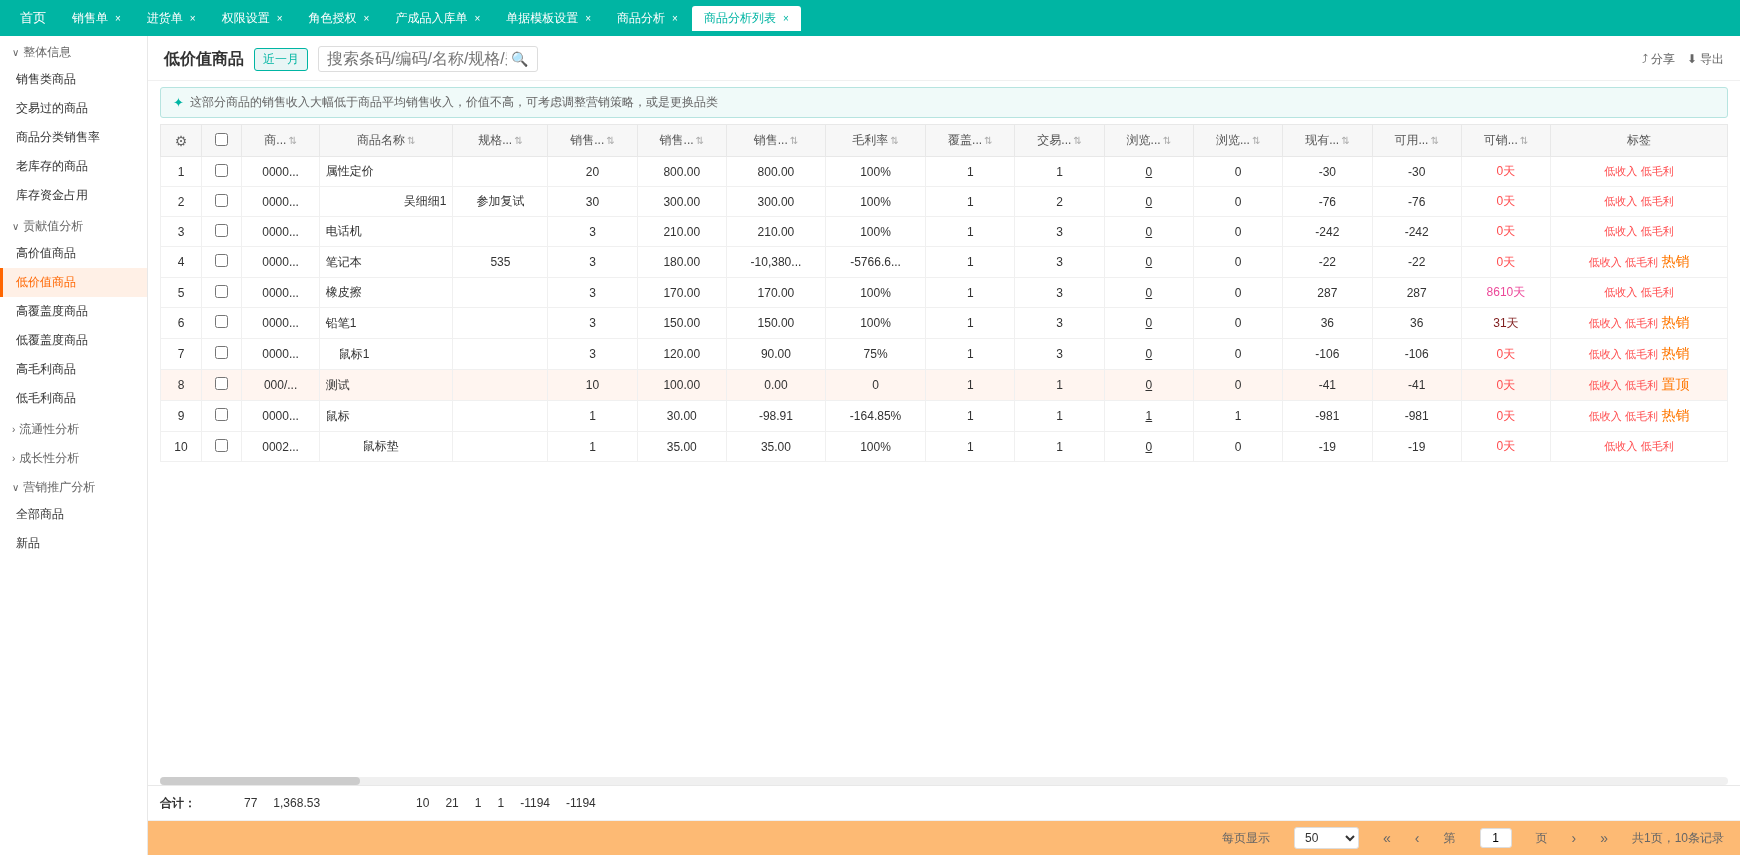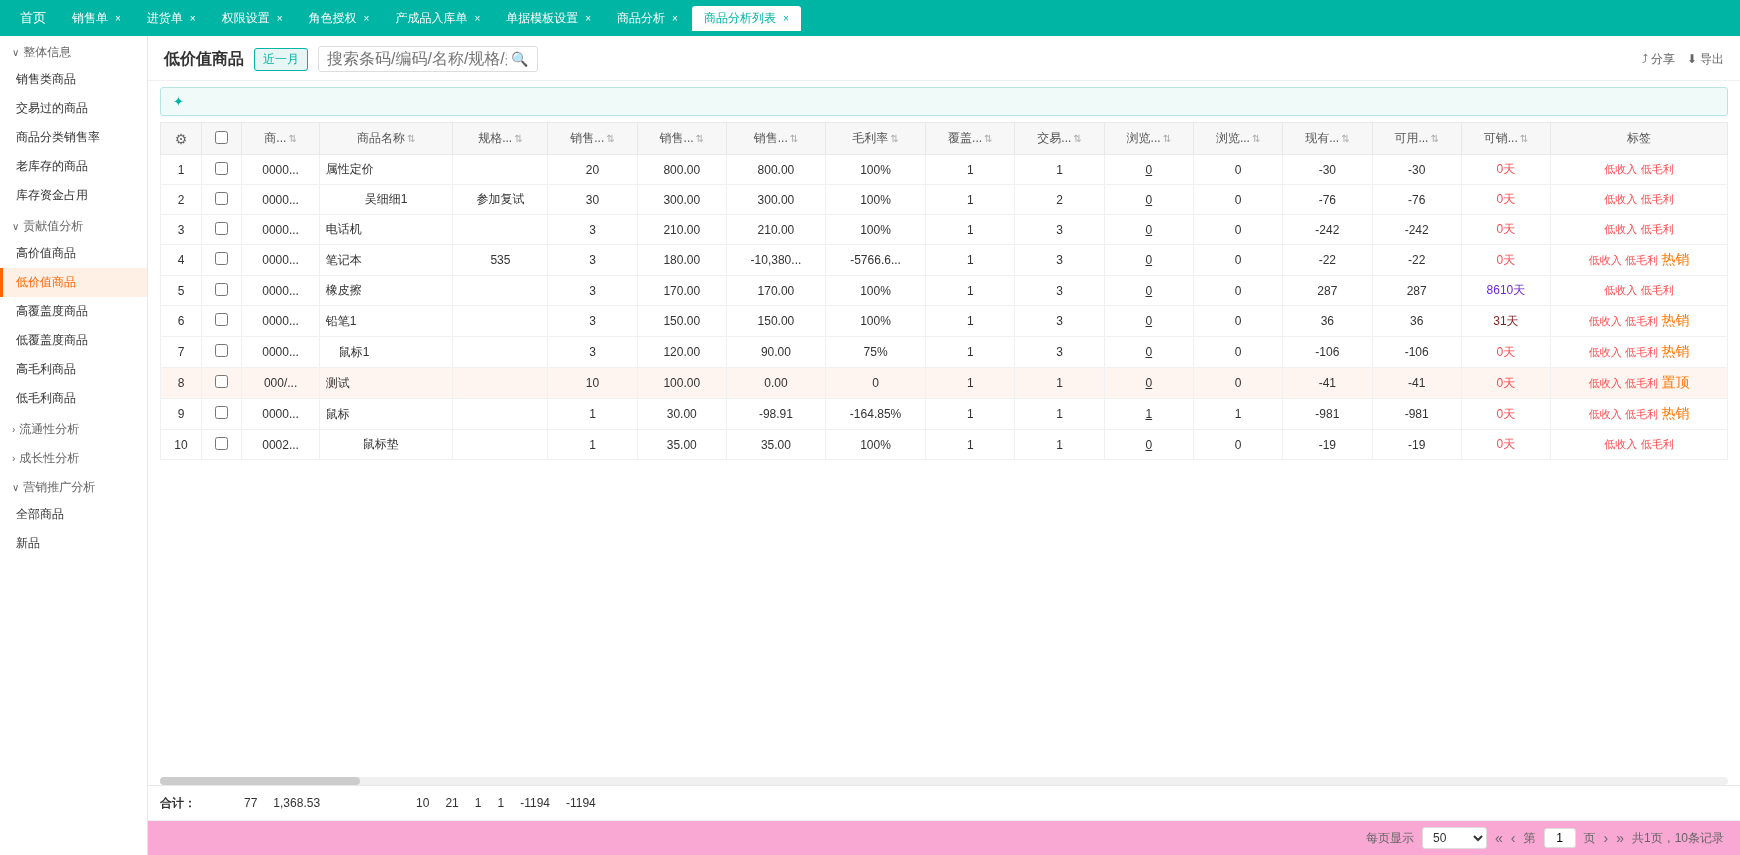--- a/index.html
+++ b/index.html
@@ -203,23 +203,23 @@
       font-size: 12px;
       color: #333;
     }
 
     
     .pagination {
       display: flex;
       align-items: center;
       justify-content: flex-end;
       padding: 6px 16px;
-      gap: 8px;
+      gap: 24px;
       border-top: 1px solid #f0f0f0;
-      background: #f9a8d4;
+      background: #fdba74;
     }
     .page-size-label { color: #666; }
     .page-size-select {
       border: 1px solid #ddd;
       padding: 2px 16px 2px 6px;
       border-radius: 3px;
       background: #fff;
       font-size: 12px;
       color: #333;
     }
@@ -350,20 +350,21 @@
         </span>
         <span class="action-btn">
           <span>⬇</span>
           <span>导出</span>
         </span>
       </div>
     </div>
 
     <div class="alert-banner">
       <span class="alert-icon">✦</span>
+      <span>这部分商品的销售收入大幅低于商品平均销售收入，价值不高，可考虑调整营销策略，或是更换品类</span>
     </div>
 
     <div class="table-container">
       <table>
         <thead>
           <tr>
             <th><span class="gear-icon">⚙</span></th>
             <th><input type="checkbox" style=""></th>
             <th><span>商...</span><span class="sort-icon">⇅</span></th>
             <th><span>商品名称</span><span class="sort-icon">⇅</span></th>
@@ -399,21 +400,21 @@
     <td>0</td>
     <td>-30</td>
     <td>-30</td>
     <td style="color:#ff4d4f">0天</td>
     <td><span class="tag-red">低收入</span> <span class="tag-red">低毛利</span> </td>
   </tr>
             <tr>
     <td>2</td>
     <td><input type="checkbox" style=""></td>
     <td>0000...</td>
-    <td style="text-align:center;">吴细细1</td>
+    <td style="text-align:right;">吴细细1</td>
     <td>参加复试</td>
     <td>30</td>
     <td>300.00</td>
     <td>300.00</td>
     <td>100%</td>
     <td>1</td>
     <td>2</td>
     <td><span class="underline">0</span></td>
     <td>0</td>
     <td>-76</td>
@@ -468,21 +469,21 @@
     <td>3</td>
     <td>170.00</td>
     <td>170.00</td>
     <td>100%</td>
     <td>1</td>
     <td>3</td>
     <td><span class="underline">0</span></td>
     <td>0</td>
     <td>287</td>
     <td>287</td>
-    <td style="color:#6d28d9">8610天</td>
+    <td style="color:#ec4899">8610天</td>
     <td><span class="tag-red">低收入</span> <span class="tag-red">低毛利</span> </td>
   </tr>
             <tr>
     <td>6</td>
     <td><input type="checkbox" style=""></td>
     <td>0000...</td>
     <td style="text-align:left;">铅笔1</td>
     <td></td>
     <td>3</td>
     <td>150.00</td>

